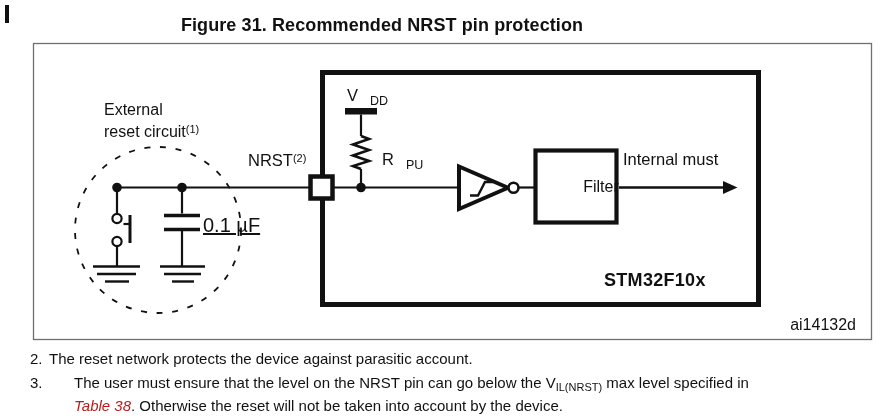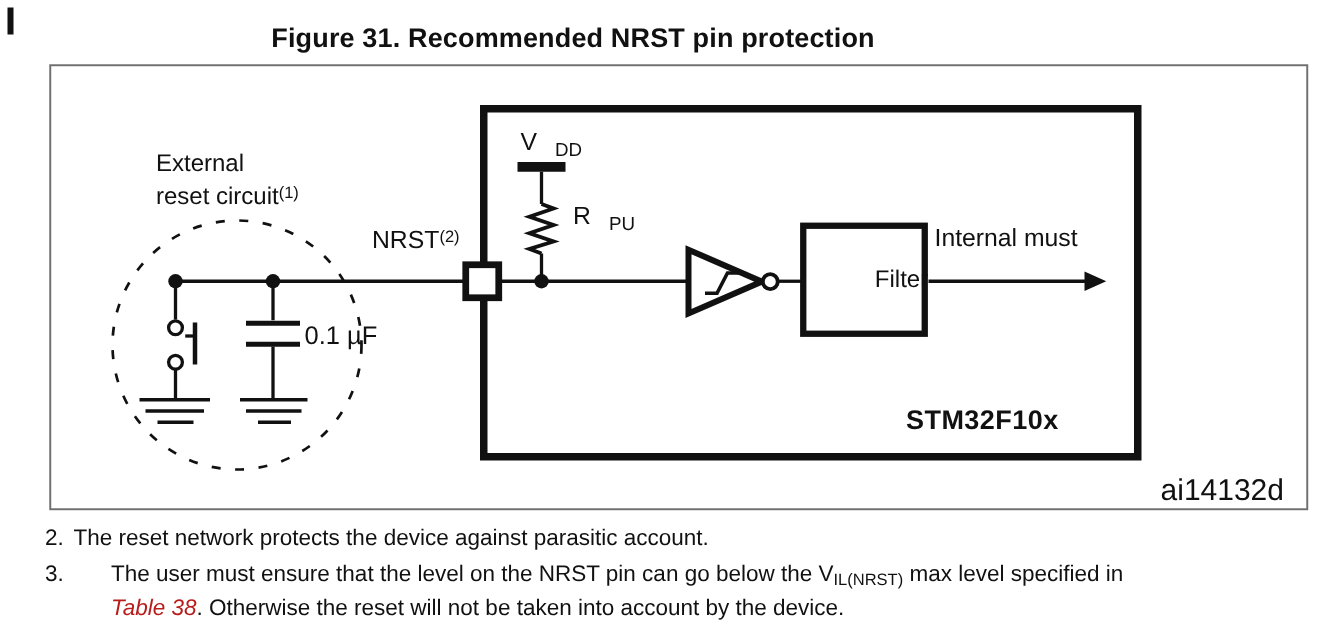--- a/index.html
+++ b/index.html
@@ -10,21 +10,21 @@
   .title{position:absolute;left:0;top:15px;width:764px;text-align:center;
          font-size:18px;font-weight:bold;letter-spacing:0.1px;}
   svg{position:absolute;left:0;top:0;}
   .lbl{font-size:16.5px;line-height:18px;}
   .lbl-ext{font-size:16px;line-height:18.5px;white-space:normal;width:130px;}
   .dsup{font-size:11px;vertical-align:4px;}
   .dsub{font-size:12.5px;vertical-align:-3.5px;margin-left:12px;}
   .filter-box{position:absolute;left:533px;top:148px;width:86px;height:77px;
               display:flex;align-items:center;justify-content:center;font-size:16px;padding-left:25px;}
   .chipname{font-size:18px;font-weight:bold;letter-spacing:0.3px;}
-  .figid{font-size:20px;text-align:center;}
+  .figid{font-size:16px;text-align:center;}
   .fn{font-size:15px;line-height:17.5px;}
   .fn-body{white-space:normal;width:800px;margin-left:25px;}
   .fnsub{font-size:11px;vertical-align:-3px;}
   .tlink{color:#b91c1c;font-style:italic;cursor:pointer;}
 </style>
 </head>
 <body>
 
 <div class="change-bar"></div>
 
@@ -107,25 +107,25 @@
 </div>
 
 <div class="abs lbl" style="left:248px;top:149px;">
   <span>NRST</span><span class="dsup">(2)</span>
 </div>
 
 <div class="abs lbl" style="left:347px;top:86px;">
   <span>V</span><span class="dsub">DD</span>
 </div>
 
-<div class="abs lbl" style="left:382px;top:135px;">
+<div class="abs lbl" style="left:382px;top:150px;">
   <span>R</span><span class="dsub">PU</span>
 </div>
 
-<div class="abs" style="left:203px;top:214px;font-size:17px;">0.1 µF</div>
+<div class="abs" style="left:203px;top:214px;font-size:20px;text-decoration:underline;">0.1 µF</div>
 
 <div class="filter-box">
   <span>Filter</span>
 </div>
 
 <div class="abs" style="left:623px;top:150px;font-size:16.5px;">Internal must</div>
 
 <div class="abs chipname" style="left:604px;top:270px;">STM32F10x</div>
 
 <div class="abs figid" style="right:29px;top:316px;">ai14132d</div>

